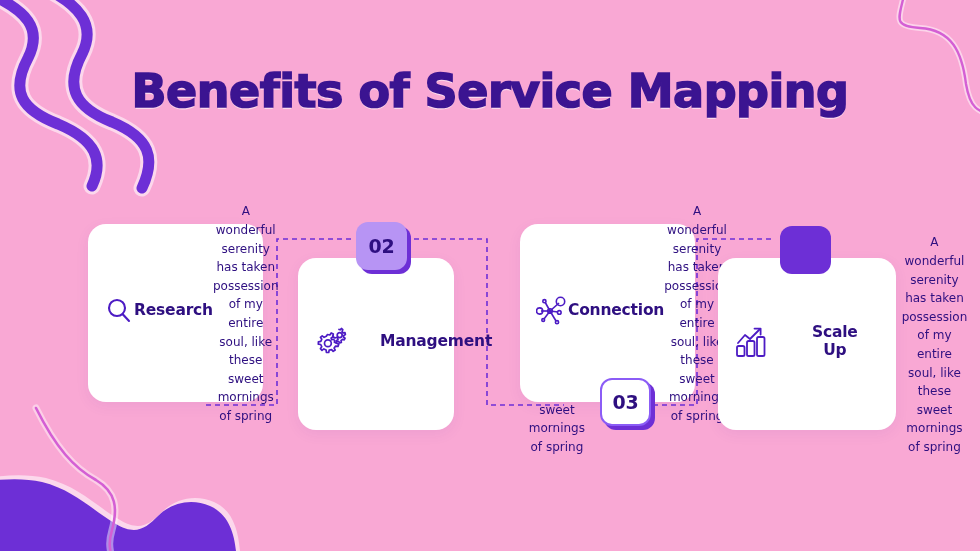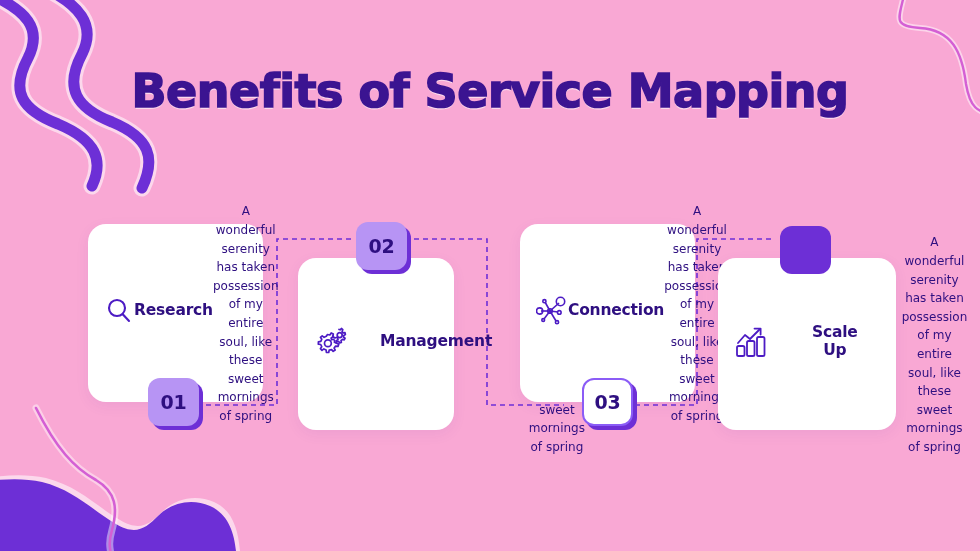--- a/index.html
+++ b/index.html
@@ -140,21 +140,21 @@
   }
 
   .badge.outline .face {
     background: #ffffff;
     border: 2px solid #8b5cf6;
     color: #2e0f80;
   }
 
   #badge-1 { left: 148px; top: 378px; }
   #badge-2 { left: 356px; top: 222px; }
-  #badge-3 { left: 582px; top: 378px; }
+  #badge-3 { left: 600px; top: 378px; }
   #badge-4 { left: 776px; top: 222px; }
 </style>
 </head>
 <body>
 
 <div id="slide">
 
   <svg class="deco-layer" viewBox="0 0 980 551" width="980" height="551" xmlns="http://www.w3.org/2000/svg">
 
     <g>
@@ -201,24 +201,20 @@
     <div class="card-icon">
       <svg width="30" height="30" viewBox="0 0 30 30" xmlns="http://www.w3.org/2000/svg">
         <circle cx="13" cy="12" r="8" fill="none" stroke="#4c1bc4" stroke-width="2.1"></circle>
         <line x1="19" y1="18.5" x2="25" y2="25" stroke="#4c1bc4" stroke-width="2.1" stroke-linecap="round"></line>
       </svg>
     </div>
     <div class="card-title">Research</div>
     <div class="card-body">A wonderful serenity has taken possession of my entire soul, like these sweet mornings of spring</div>
   </div>
 
-  <div class="badge fill" id="badge-1">
-    <div class="shadow"></div>
-    <div class="face">01</div>
-  </div>
 
   <div class="card" id="card-2">
     <div class="card-icon">
       <svg width="34" height="32" viewBox="0 0 34 32" xmlns="http://www.w3.org/2000/svg">
         <g fill="none" stroke="#4c1bc4" stroke-width="1.7" stroke-linejoin="round">
           <path d="M13.5 8.5 l2.4 .5 1.3-2 2.1 1.1 -.4 2.4 1.9 1.5 2.3-.8 1 2.2 -1.9 1.5 .3 2.4 2.3 .8 -.8 2.3 -2.4-.3 -1.5 1.9 1.1 2.1 -2 1.3 -1.6-1.8 -2.4 .5 -.5 2.4 -2.3-.2 -.3-2.4 -2.2-1 -1.9 1.5 -1.6-1.7 1.3-2 -1-2.2 -2.4-.3 .1-2.3 2.4-.5 1-2.2 -1.4-1.9 1.8-1.5 1.9 1.5 2.2-1 Z"></path>
           <circle cx="13.9" cy="17.2" r="3.4"></circle>
           <path d="M24.3 3.2 l1.8 .6 1.3-1.3 1.4 1.2 -.7 1.7 1.1 1.5 1.8-.2 .4 1.8 -1.6 .9 -.2 1.8 1.5 1 -.9 1.6 -1.8-.4 -1.4 1.2 .4 1.8 -1.8 .6 -.9-1.6 -1.8 .1 -.8 1.6 -1.7-.8 .3-1.8 -1.3-1.2 -1.8 .5 -.5-1.8 1.6-.9 .1-1.8"></path>
           <circle cx="25.7" cy="9.1" r="2.5"></circle>
         </g>

